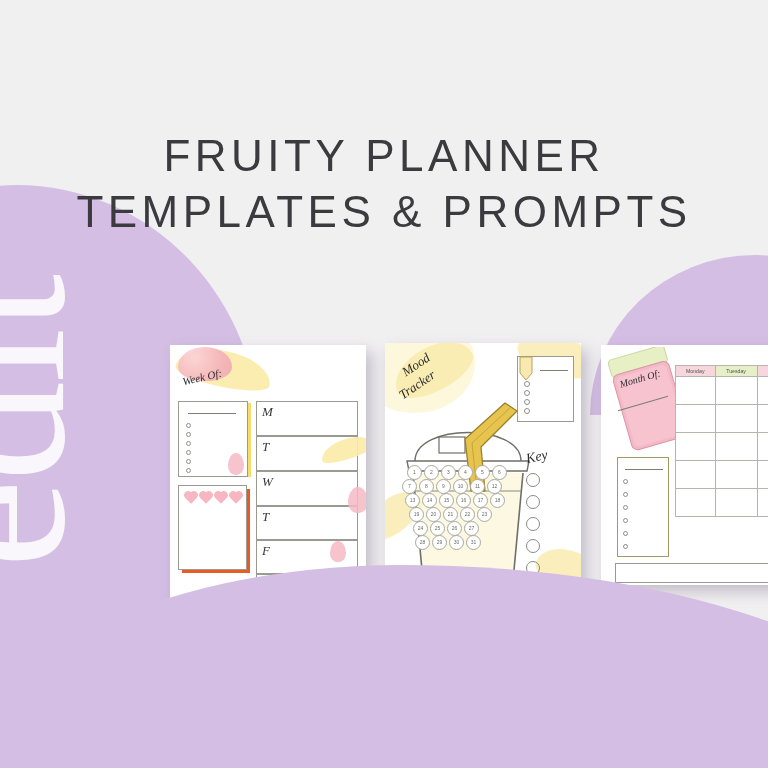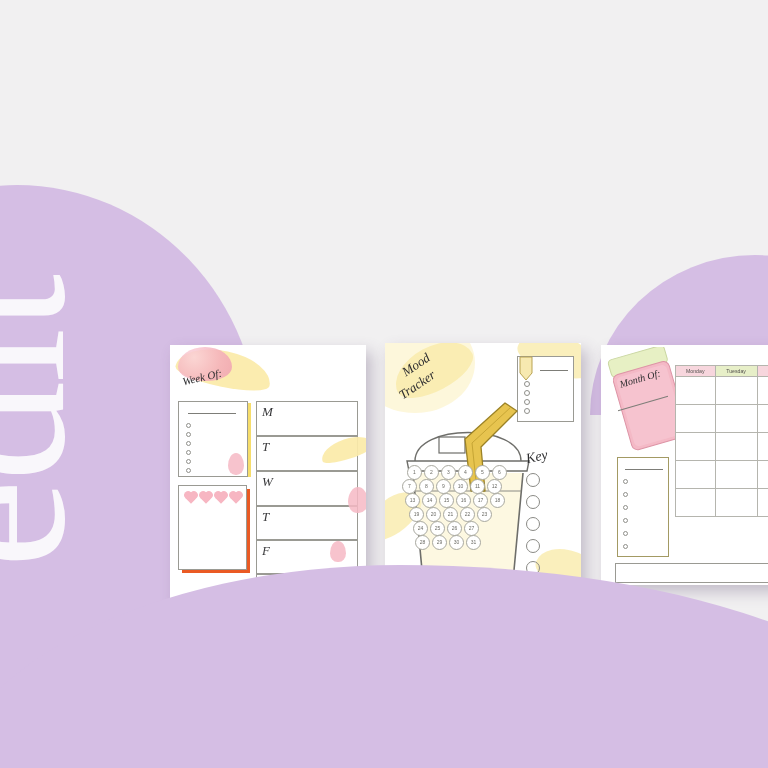--- a/index.html
+++ b/index.html
@@ -121,20 +121,22 @@
 </style>
 </head>
 <body>
 
 <div id="stage">
 
   <div class="blob blob-left"></div>
   <div class="blob blob-right"></div>
 
   <div class="headline">
+    <div>FRUITY PLANNER</div>
+    <div>TEMPLATES &amp; PROMPTS</div>
   </div>
 
   <div class="page" id="page-week">
 
     <div class="banana" style="left:6px;top:6px;width:96px;height:36px;transform:rotate(12deg);"></div>
     <div class="strawberry straw-seedy" style="left:8px;top:2px;width:54px;height:34px;"></div>
     <div class="script" style="left:12px;top:26px;font-size:11px;transform:rotate(-13deg);">Week Of:</div>
 
     <div class="hl-yellow" style="left:77px;top:58px;width:4px;height:74px;"></div>
     <div class="bx" style="left:8px;top:56px;width:70px;height:76px;"></div>

